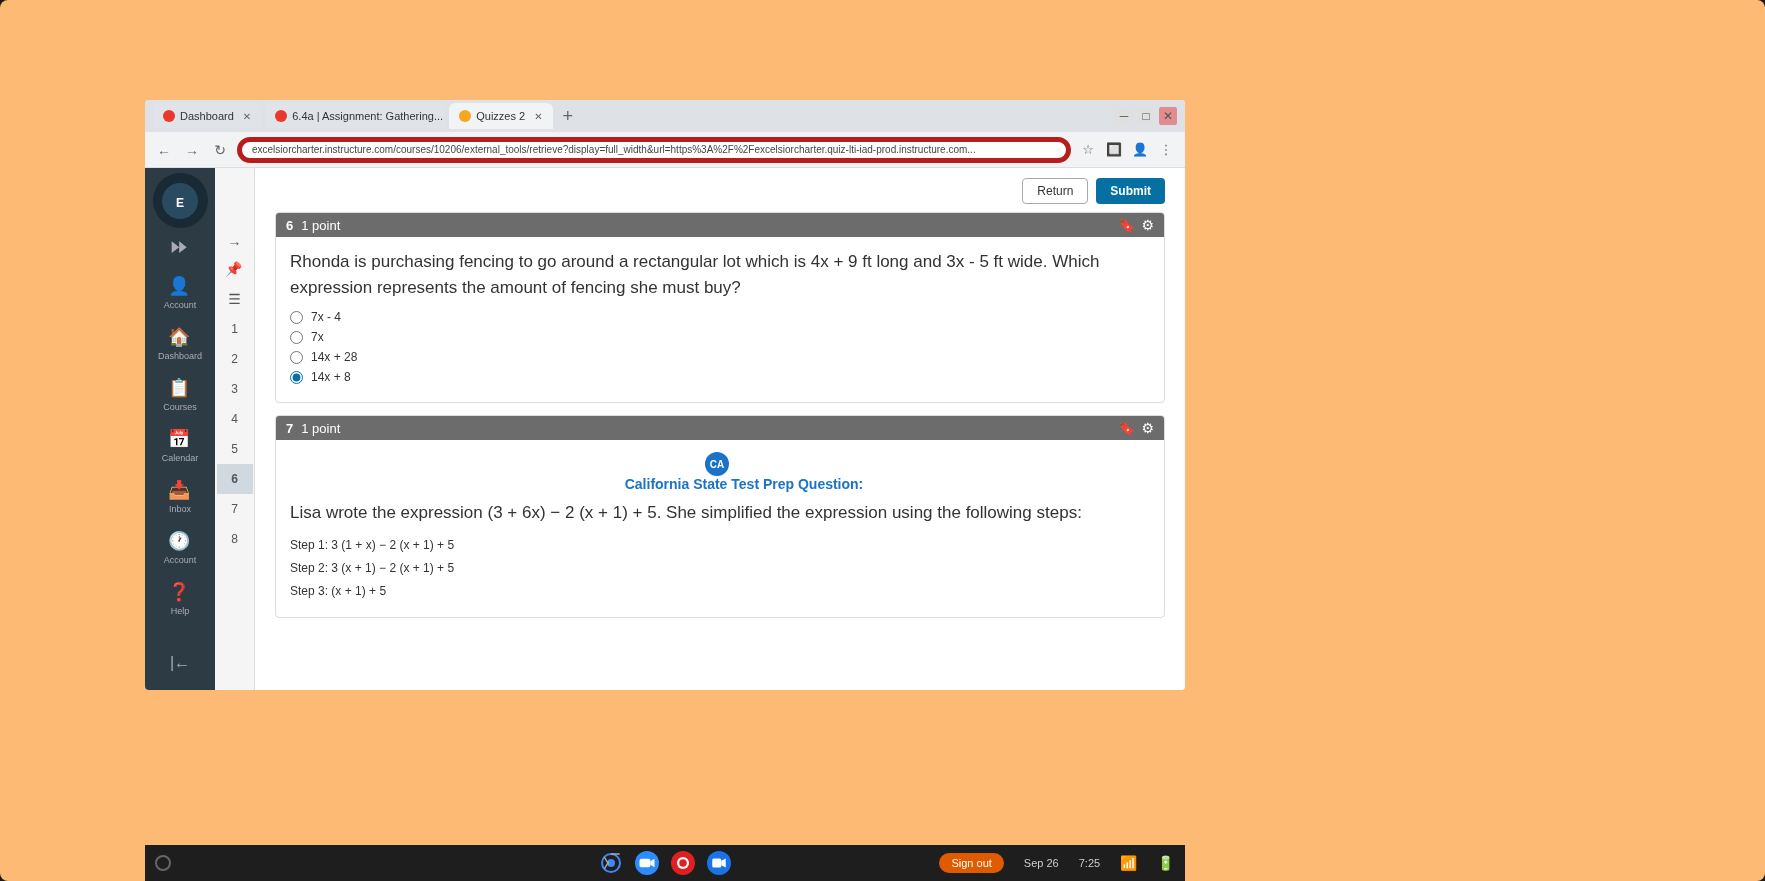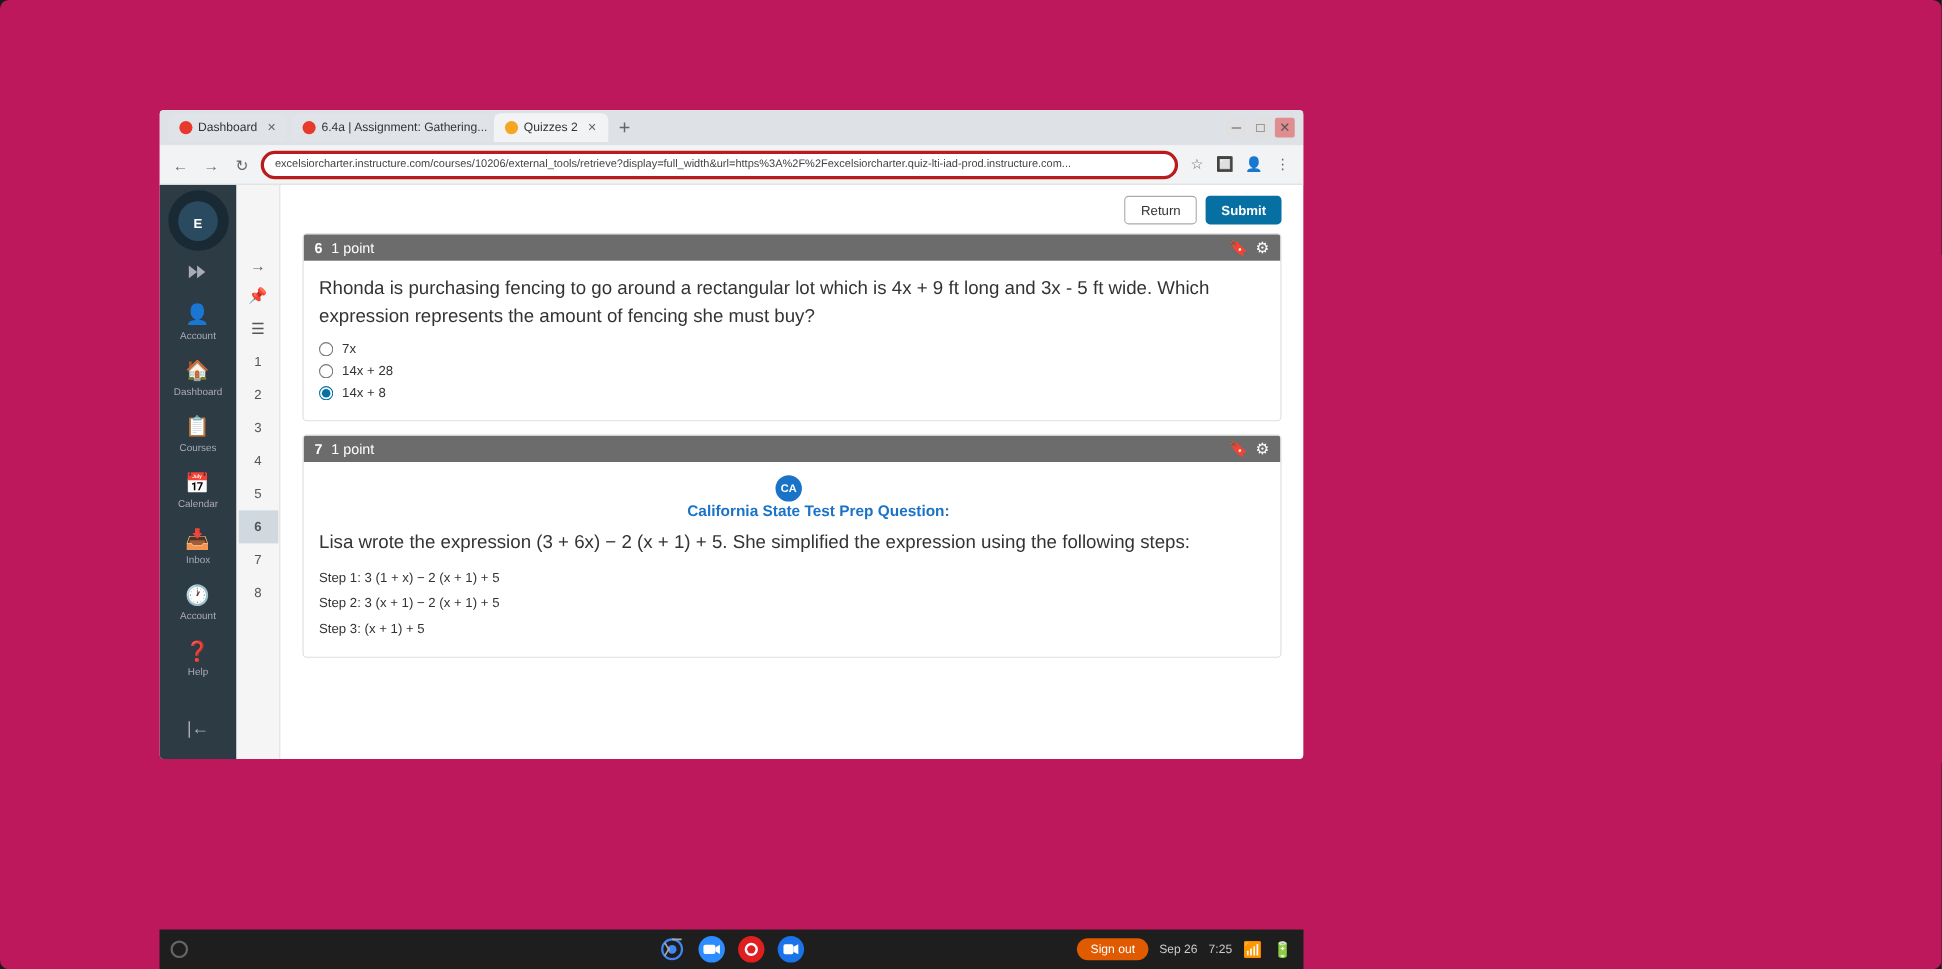--- a/index.html
+++ b/index.html
@@ -9,21 +9,21 @@
       width: 1765px;
       height: 881px;
       overflow: hidden;
       position: relative;
     }
 
     
     .laptop-bezel {
       position: absolute;
       top: 0; left: 0; right: 0; bottom: 0;
-      background: #be185d;
+      background: #fdba74;
       border-radius: 8px;
     }
 
     
     .screen {
       position: absolute;
       top: 100px;
       left: 145px;
       width: 1040px;
       height: 590px;
@@ -100,21 +100,21 @@
       border-radius: 50%;
       cursor: pointer;
       color: #666;
       font-size: 14px;
     }
 
     .address-bar {
       flex: 1;
       height: 26px;
       background: #fff;
-      border: 3px solid #b91c1c;
+      border: 5px solid #b91c1c;
       border-radius: 13px;
       display: flex;
       align-items: center;
       padding: 0 10px;
       font-size: 11px;
       color: #444;
       overflow: hidden;
     }
 
     .browser-extras {
@@ -364,21 +364,21 @@
       display: flex;
       align-items: center;
       gap: 12px;
       position: absolute;
       left: 50%;
       transform: translateX(-50%);
     }
     .taskbar-right {
       display: flex;
       align-items: center;
-      gap: 10px;
+      gap: 20px;
     }
     .taskbar-icon {
       width: 24px;
       height: 24px;
       border-radius: 50%;
       display: flex;
       align-items: center;
       justify-content: center;
       cursor: pointer;
     }
@@ -533,20 +533,24 @@
             <div class="question-header">
               <span class="question-number">6</span>
               <span class="question-points">1 point</span>
               <div class="question-tools">
                 <span>🔖</span>
                 <span>⚙</span>
               </div>
             </div>
             <div class="question-body">
               <div class="question-text">Rhonda is purchasing fencing to go around a rectangular lot which is 4x + 9 ft long and 3x - 5 ft wide. Which expression represents the amount of fencing she must buy?</div>
+              <div class="answer-option">
+                <input type="radio" name="q6" style="">
+                <label>7x - 4</label>
+              </div>
               <div class="answer-option">
                 <input type="radio" name="q6" style="">
                 <label>7x</label>
               </div>
               <div class="answer-option">
                 <input type="radio" name="q6" style="">
                 <label>14x + 28</label>
               </div>
               <div class="answer-option">
                 <input type="radio" name="q6" checked="" style="">

